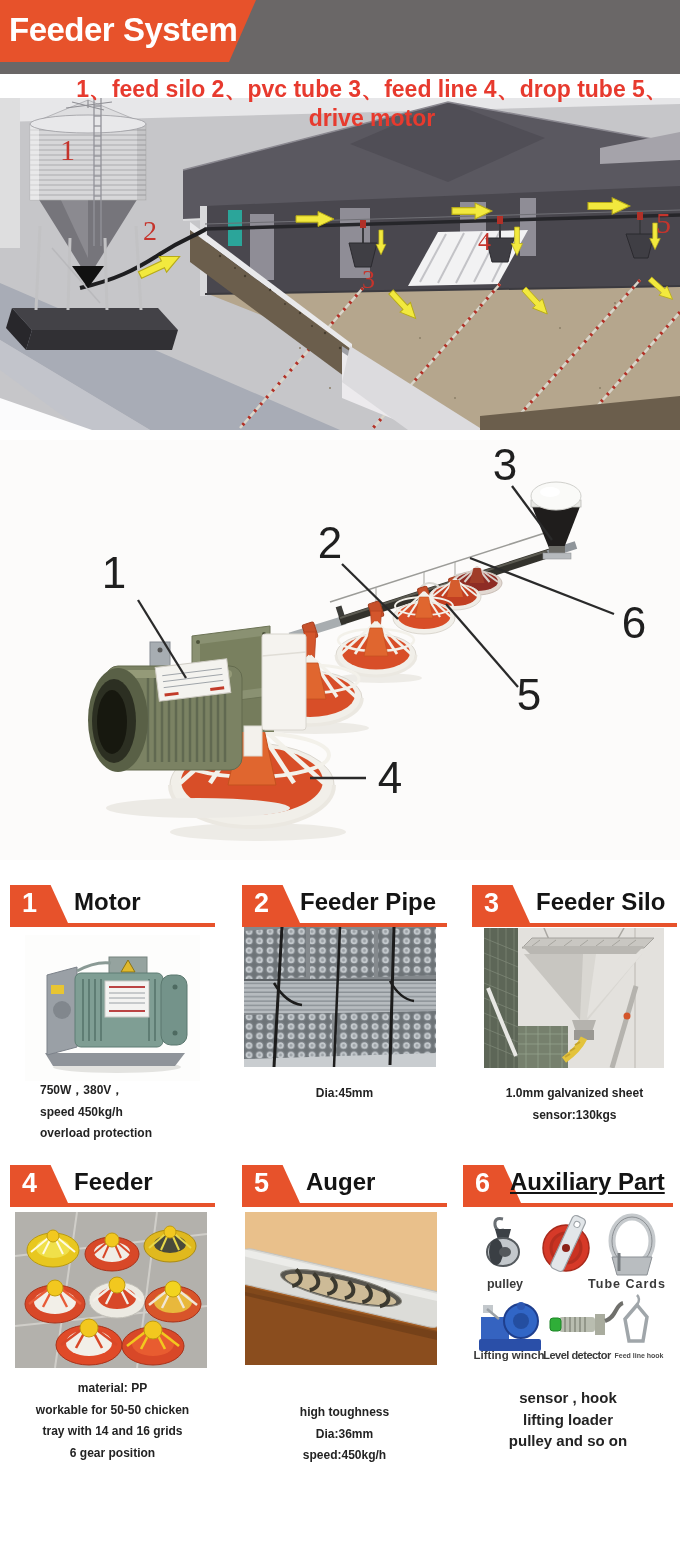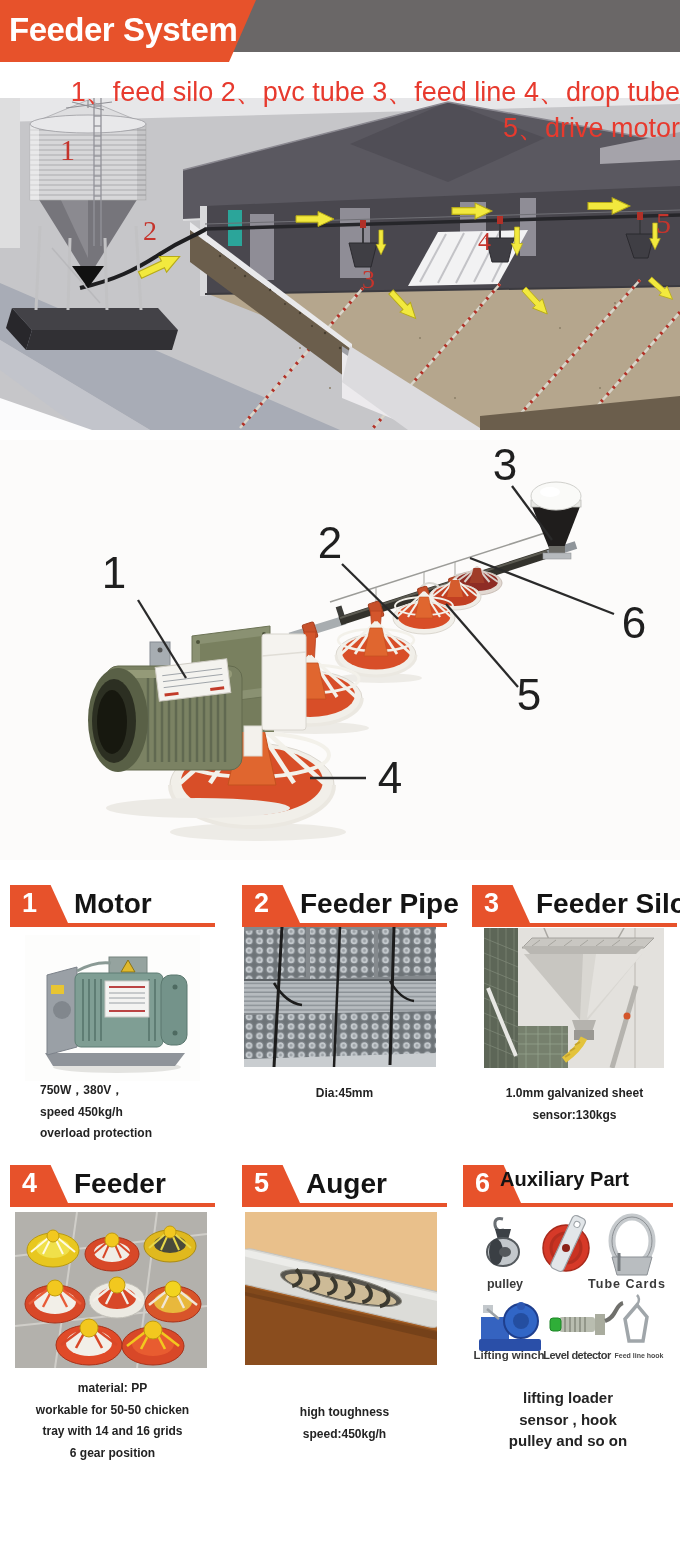--- a/index.html
+++ b/index.html
@@ -1,36 +1,36 @@
 <!DOCTYPE html>
 <html><head>
 <meta charset="utf-8">
 <style>
   :root{ --orange:#e7522b; --bgray:#6a6767; --red:#e73a2e; }
   html,body{margin:0;padding:0;background:#ffffff;}
   #page{position:relative;width:680px;height:1541px;background:#fff;overflow:hidden;
         font-family:"Liberation Sans",sans-serif;}
   
-  .banner{position:absolute;left:0;top:0;width:680px;height:52px;background:var(--bgray);}
+  .banner{position:absolute;left:0;top:0;width:680px;height:74px;background:var(--bgray);}
   .banner-orange{position:absolute;left:0;top:0;width:300px;height:62px;background:var(--orange);
         clip-path:polygon(0 0,256px 0,229px 100%,0 100%);}
   .banner-title{position:absolute;left:9px;top:0;height:62px;line-height:60px;color:#fff;
         font-size:33px;font-weight:bold;letter-spacing:-0.5px;}
   
   .caption{position:absolute;left:0;top:74px;width:680px;padding-left:64px;box-sizing:border-box;
-        text-align:right;font-size:27px;font-weight:400;color:var(--red);z-index:5;}
+        text-align:center;font-size:23px;font-weight:700;color:var(--red);z-index:5;}
   .svgabs{position:absolute;left:0;}
   
   .sec{position:absolute;width:205px;}
   .badge{position:absolute;left:0;top:0;width:58px;height:38px;background:var(--orange);
         clip-path:polygon(0 0,70% 0,100% 100%,0 100%);color:#fff;font-weight:bold;font-size:27px;
         padding-left:12px;line-height:37px;box-sizing:border-box;}
   .rule{position:absolute;left:0;top:38px;height:4px;width:100%;background:var(--orange);}
-  .sec-title{position:absolute;left:64px;top:3px;font-size:28px;font-weight:bold;color:#141414;white-space:nowrap;}
-  .sec-title.tight{left:37px;font-size:20px;}
+  .sec-title{position:absolute;left:64px;top:3px;font-size:24px;font-weight:bold;color:#141414;white-space:nowrap;}
+  .sec-title.tight{left:47px;font-size:24px;text-decoration:underline;}
   .sec-img{position:absolute;}
   .specs{position:absolute;width:100%;font-size:12px;font-weight:bold;color:#232323;
         line-height:21.5px;text-align:center;}
   .specs.leftal{text-align:left;padding-left:30px;box-sizing:border-box;}
   svg text{font-family:"Liberation Sans",sans-serif;}
   svg text.serifnum{font-family:"Liberation Serif",serif;}
 </style>
 </head>
 <body>
 
@@ -710,20 +710,21 @@
           <path d="M -30,-8 C -21,-3 -21,5 -30,9"></path>
           <path d="M -12,-8 C -3,-3 -3,5 -12,9"></path>
           <path d="M 6,-8 C 15,-3 15,5 6,9"></path>
           <path d="M 24,-8 C 33,-3 33,5 24,9"></path>
           <path d="M 42,-8 C 51,-3 51,5 42,9"></path>
         </g>
       </g>
     </svg>
     <div class="specs" style="top:237px">
       <div>high toughness</div>
+      <div>Dia:36mm</div>
       <div>speed:450kg/h</div>
     </div>
   </div>
 
   <div class="sec" style="left:463px;top:1165px;width:210px;height:310px">
     <div class="badge">6</div>
     <div class="rule"></div>
     <div class="sec-title tight">Auxiliary Part</div>
     <svg class="sec-img" style="left:6px;top:44px" width="198" height="178" viewBox="0 0 198 178">
       <rect width="198" height="178" fill="#ffffff"></rect>
@@ -781,19 +782,19 @@
 
       <g>
         <path d="M168,96 l-12,14 4,22 h14 l4,-24 z" stroke="#a0a6aa" stroke-width="3.5" fill="none"></path>
         <path d="M168,96 q4,-6 0,-10" stroke="#a0a6aa" stroke-width="2.5" fill="none"></path>
       </g>
       <text x="40" y="150" font-size="11.5" font-weight="bold" fill="#3a3a3a" text-anchor="middle">Lifting winch</text>
       <text x="108" y="150" font-size="11" font-weight="bold" fill="#3a3a3a" text-anchor="middle" letter-spacing="-0.5">Level detector</text>
       <text x="170" y="149" font-size="7" font-weight="bold" fill="#4a4a4a" text-anchor="middle">Feed line hook</text>
     </svg>
     <div class="specs" style="top:222px;font-size:15px">
+      <div>sensor , hook</div>
       <div>lifting loader</div>
-      <div>sensor , hook</div>
       <div>pulley and so on</div>
     </div>
   </div>
 
 </div>
 
 </body></html>

